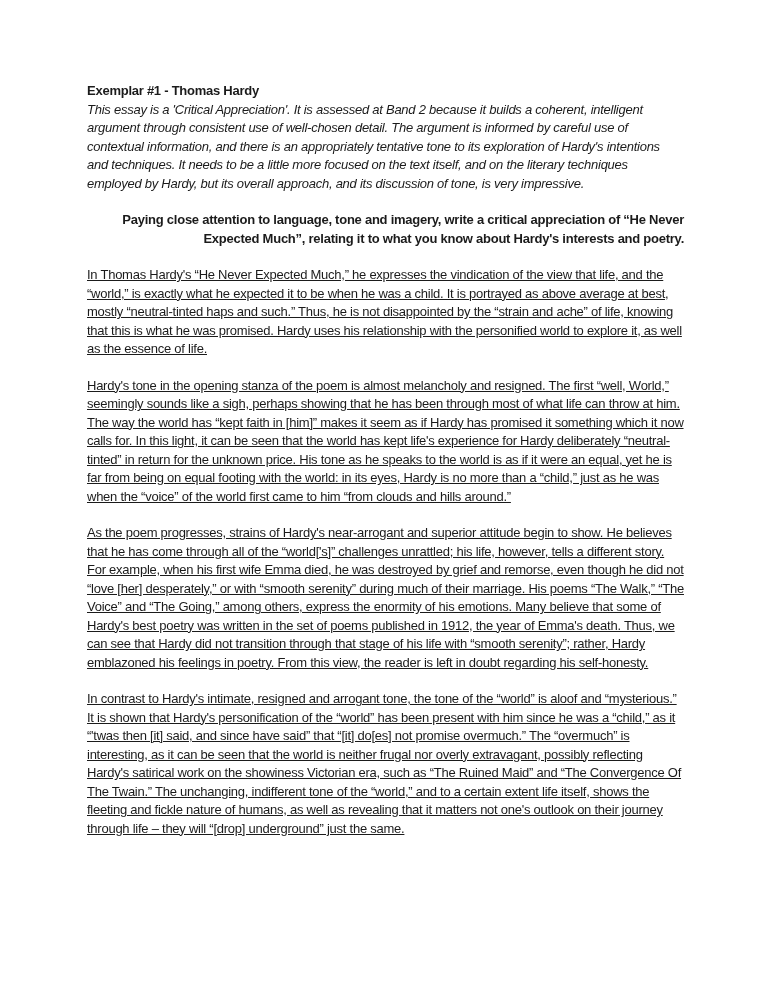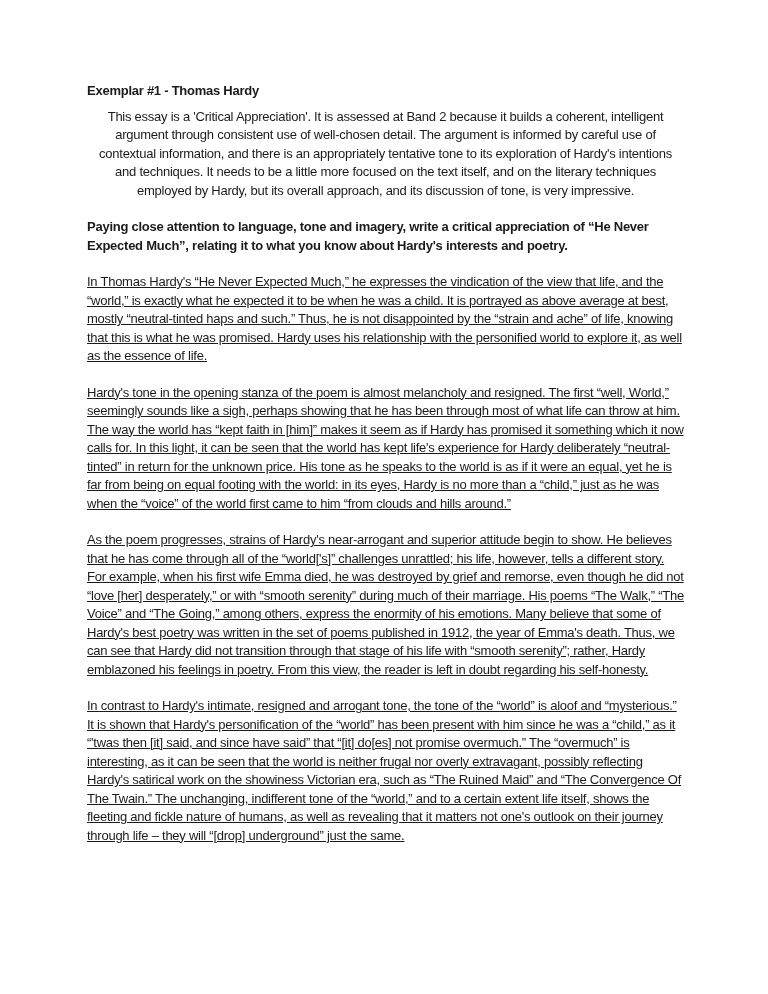--- a/index.html
+++ b/index.html
@@ -25,26 +25,27 @@
     letter-spacing: -0.25px;
     color: #1b1b1b;
     text-align: left;
   }
   .doc-title {
     font-weight: bold;
     margin: 0;
     font-size: 13px;
   }
   .assessment-note {
-    margin: 7px 0 18px 0;
-    text-align: center;
+    font-style: italic;
+    margin: 0 0 18px 0;
   }
   .prompt {
     font-weight: bold;
     margin: 10px 0 18px 0;
+    text-align: right;
   }
   .para {
     margin: 0 0 18px 0;
     text-decoration: underline;
   }
   .para:last-child {
     margin-bottom: 0;
   }
 </style>
 </head>

